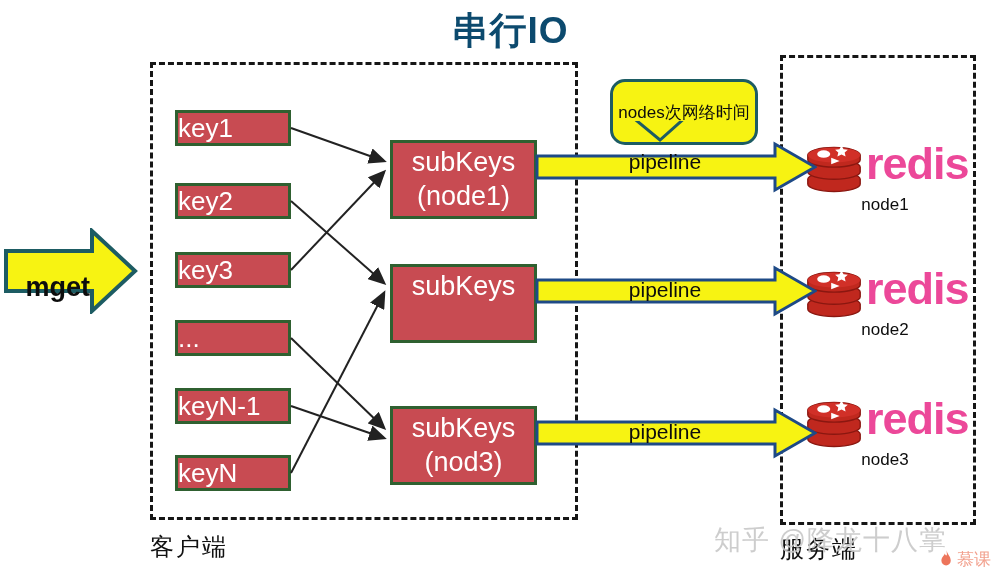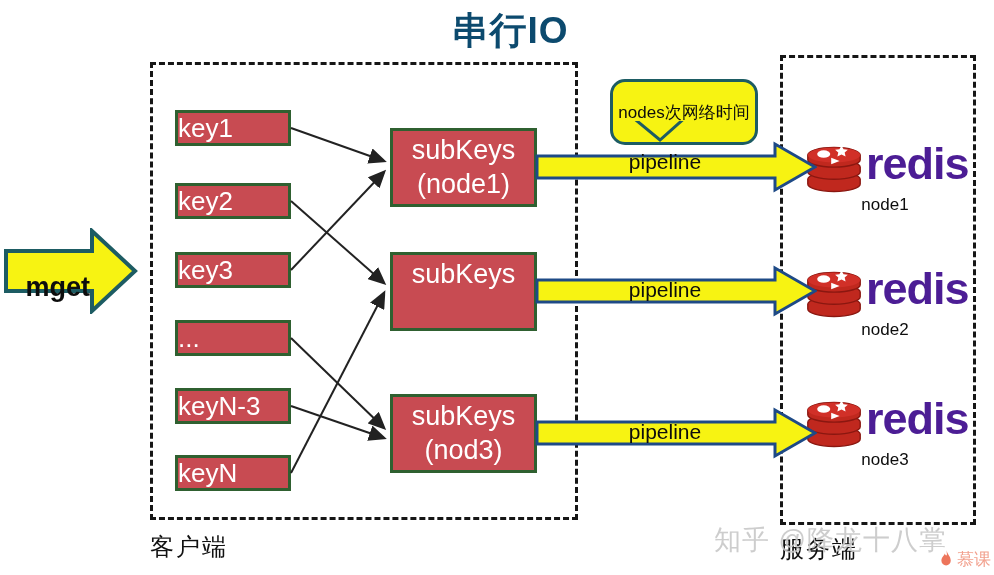--- a/index.html
+++ b/index.html
@@ -22,21 +22,21 @@
   .client-label{left:150px;top:531px;width:428px;}
   .server-label{left:780px;top:533px;width:196px;}
   
   .keybox{
     left:175px;width:110px;height:30px;background:#c84b52;border:3px solid #2f6030;
     color:#fff;font-size:26px;line-height:30px;
   }
   
   .subbox{
     left:390px;width:141px;height:71px;background:#c84b52;border:3px solid #2f6030;
-    color:#fff;font-size:27px;text-align:center;line-height:34px;padding-top:2px;
+    color:#fff;font-size:27px;text-align:center;line-height:34px;padding-top:2px;margin-top:12px;
   }
   
   .overlay{left:0;top:0;width:994px;height:575px;pointer-events:none;z-index:5;}
   
   .pipe{left:535px;width:282px;height:52px;z-index:6;}
   .pipe-label{
     left:560px;width:210px;text-align:center;font-size:21px;color:#0d0d0d;z-index:7;
     text-underline-offset:3px;
   }
   
@@ -47,21 +47,21 @@
     left:610px;top:60px;width:142px;height:60px;background:#f7f312;
     border:3px solid #1d5c63;border-radius:15px;z-index:7;
     display:flex;align-items:center;justify-content:center;
     font-size:17px;color:#0d0d0d;margin-top:19px;
   }
   .bubble-tail{left:629px;top:121px;width:62px;height:24px;z-index:8;}
   
   .node-group{left:800px;width:180px;height:90px;z-index:4;}
   .node-icon{position:absolute;left:4px;top:2px;}
   .node-brand{
-    position:absolute;left:66px;top:0px;font-size:45px;font-weight:bold;color:#4c1d95;
+    position:absolute;left:66px;top:0px;font-size:45px;font-weight:bold;color:#ec4899;
     letter-spacing:-1px;
   }
   .node-name{position:absolute;left:30px;top:57px;width:110px;text-align:center;font-size:17px;color:#0d0d0d;}
   
   .watermark{
     left:714px;top:522px;font-size:27px;color:#c8c8c8;opacity:.9;z-index:9;
     letter-spacing:1px;white-space:nowrap;
   }
   .corner-logo{left:938px;top:548px;z-index:9;display:flex;align-items:center;opacity:.85;white-space:nowrap;}
   .corner-logo-text{font-size:17px;color:#f0917b;margin-left:2px;}
@@ -81,21 +81,21 @@
 
   <svg class="abs mget-svg" viewBox="0 0 136 86">
     <polygon points="3,23 89,23 89,3 132,43 89,83 89,63 3,63" fill="#f7f312" stroke="#1d5c63" stroke-width="4" stroke-linejoin="miter"></polygon>
   </svg>
   <div class="abs mget-label">mget</div>
 
   <div class="abs keybox" style="top:110px">key1</div>
   <div class="abs keybox" style="top:183px">key2</div>
   <div class="abs keybox" style="top:252px">key3</div>
   <div class="abs keybox" style="top:320px">...</div>
-  <div class="abs keybox" style="top:388px">keyN-3</div>
+  <div class="abs keybox" style="top:388px">keyN-1</div>
   <div class="abs keybox" style="top:455px">keyN</div>
 
   <div class="abs subbox" style="top:128px">
     <div>subKeys</div>
     <div>(node1)</div>
   </div>
   <div class="abs subbox" style="top:252px">
     <div>subKeys</div>
   </div>
   <div class="abs subbox" style="top:394px">

